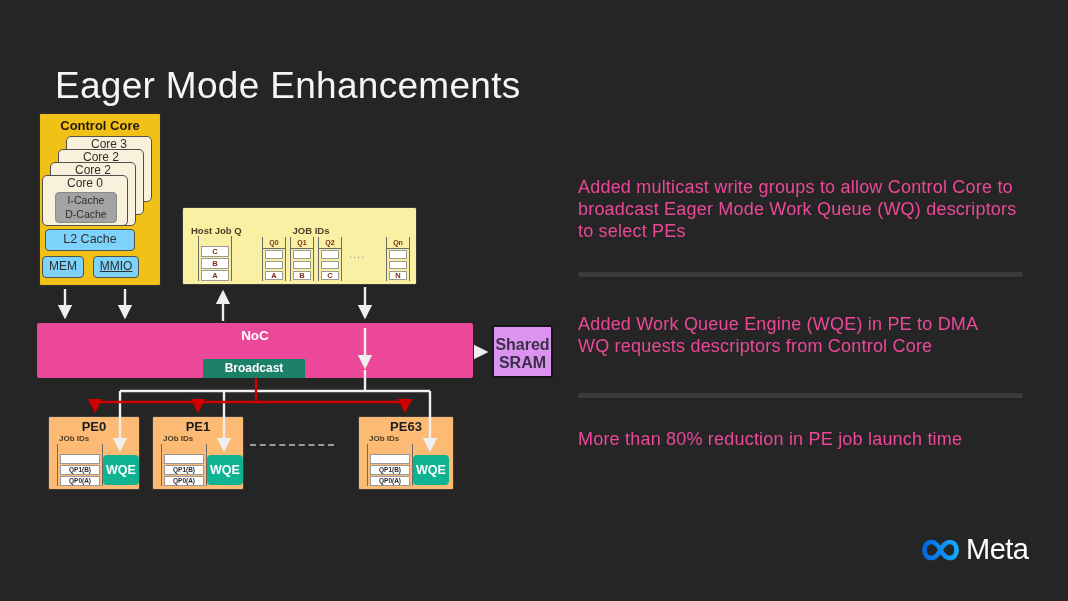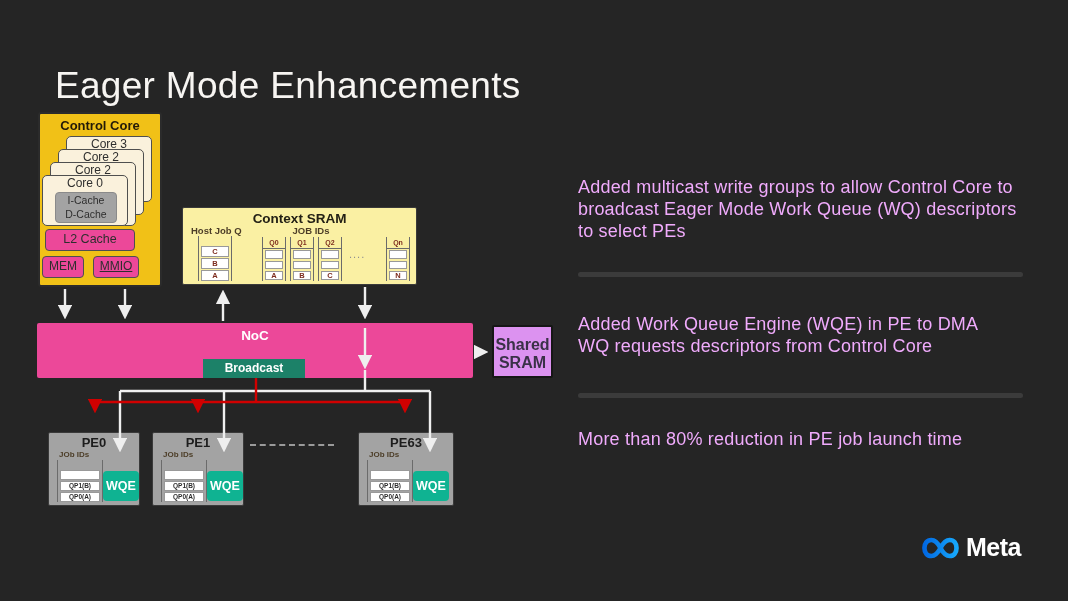--- a/index.html
+++ b/index.html
@@ -8,21 +8,21 @@
     background:#252525;
     font-family:"Liberation Sans", sans-serif;
   }
   
   .slide-title{
     position:absolute;left:55px;top:40px;
     font-size:37px;font-weight:500;color:#F7F5F2;letter-spacing:.3px;
   }
   
   .bullet{
-    position:absolute;left:578px;color:#f0abfc;
+    position:absolute;left:578px;color:#ec4899;
     font-size:18px;line-height:22px;letter-spacing:.2px;
   }
   .divider{
     position:absolute;left:578px;width:445px;height:5px;
     background:#3B3B3B;border-radius:3px;
   }
   
   .box{position:absolute;box-sizing:border-box;}
   .control-core{
     left:38px;top:112px;width:124px;height:175px;
@@ -39,21 +39,21 @@
   .core-card .core-label{
     display:block;text-align:center;font-size:12px;color:#2e2e2e;
     line-height:15px;font-weight:400;
   }
   .caches{
     position:absolute;left:55px;top:192px;width:62px;height:31px;
     background:#a3a3a3;border:1.2px solid #8a8a8a;border-radius:4px;
     text-align:center;font-size:10.5px;line-height:14px;color:#2e2e2e;box-sizing:border-box;
   }
   .cream-box{
-    position:absolute;background:#ec4899;border:1.5px solid #4f4f4f;border-radius:4px;
+    position:absolute;background:#7dd3fc;border:1.5px solid #4f4f4f;border-radius:4px;
     text-align:center;color:#2e2e2e;box-sizing:border-box;
   }
   .context-sram{
     left:182px;top:207px;width:235px;height:78px;
     background:#FAF0A3;border:1.5px solid #3a3a3a;border-radius:2px;
   }
   .context-title{
     position:absolute;left:0;top:3px;width:100%;text-align:center;
     font-size:13.5px;font-weight:700;color:#232015;
   }
@@ -89,22 +89,22 @@
   .broadcast{
     left:203px;top:359px;width:102px;height:19px;background:#1C8168;
     text-align:center;line-height:19px;font-size:12px;font-weight:700;color:#fff;
   }
   .shared-sram{
     left:492px;top:325px;width:61px;height:53px;
     background:#DC92F0;border:2px solid #161616;border-radius:2px;
     text-align:center;font-size:16px;font-weight:700;color:#3a3147;padding-top:9px;
   }
   .pe{
-    background:#a3a3a3;border:1.5px solid #3a3a3a;border-radius:2px;
-    width:92px;height:74px;top:416px;margin-top:16px;
+    background:#fdba74;border:1.5px solid #3a3a3a;border-radius:2px;
+    width:92px;height:74px;top:416px;
   }
   .pe-title{
     position:absolute;left:0;top:2px;width:100%;text-align:center;
     font-size:13px;font-weight:700;color:#1d1d1d;
   }
   .pe-jobids{position:absolute;left:10px;top:17px;font-size:8px;font-weight:700;color:#4c3d27;}
   .pe-stack{left:8px;top:27px;width:46px;height:42px;}
   .pe-cell{width:40px;height:10px;font-size:6.5px;line-height:8.5px;color:#2b2b2b;}
   .wqe{
     position:absolute;left:54px;top:38px;width:36px;height:30px;
@@ -113,21 +113,21 @@
   }
   .pe-dashes{
     position:absolute;left:250px;top:444px;width:84px;height:0;
     border-top:2px dashed #9a9a9a;
   }
   .arrow-layer{position:absolute;left:0;top:0;width:1068px;height:601px;pointer-events:none;z-index:5;}
   
   .meta-logo{
     position:absolute;left:922px;top:533px;display:flex;align-items:center;gap:6px;
   }
-  .meta-word{font-size:25px;font-weight:700;color:#ffffff;letter-spacing:-0.5px;}
+  .meta-word{font-size:29px;font-weight:400;color:#ffffff;letter-spacing:-0.5px;}
 </style>
 </head>
 <body>
 
 <h1 class="slide-title">Eager Mode Enhancements</h1>
 
 <div>
 
   <div class="box control-core">
     <div class="control-core-title">Control Core</div>
@@ -146,21 +146,20 @@
   </div>
   <div class="caches">
     <div>I-Cache</div>
     <div>D-Cache</div>
   </div>
   <div class="cream-box" style="left:45px;top:229px;width:90px;height:22px;font-size:12.5px;line-height:19px;">L2 Cache</div>
   <div class="cream-box" style="left:42px;top:256px;width:42px;height:22px;font-size:12px;line-height:19px;">MEM</div>
   <div class="cream-box" style="left:93px;top:256px;width:46px;height:22px;font-size:12px;line-height:19px;text-decoration:underline;">MMIO</div>
 
   <div class="box context-sram">
-    <div class="context-title">Context SRAM</div>
     <div class="tiny-label" style="left:8px;top:17px;">Host Job Q</div>
     <div class="stack" style="left:15px;top:28px;width:34px;height:45px;">
       <div class="cell" style="width:28px;height:11px;line-height:9.5px;">C</div>
       <div class="cell" style="width:28px;height:11px;line-height:9.5px;">B</div>
       <div class="cell" style="width:28px;height:11px;line-height:9.5px;margin-bottom:0;">A</div>
     </div>
     <div class="tiny-label" style="left:98px;top:17px;width:60px;text-align:center;">JOB IDs</div>
 
     <div class="queue" style="left:79px;top:29px;">
       <div class="queue-head">Q0</div>

